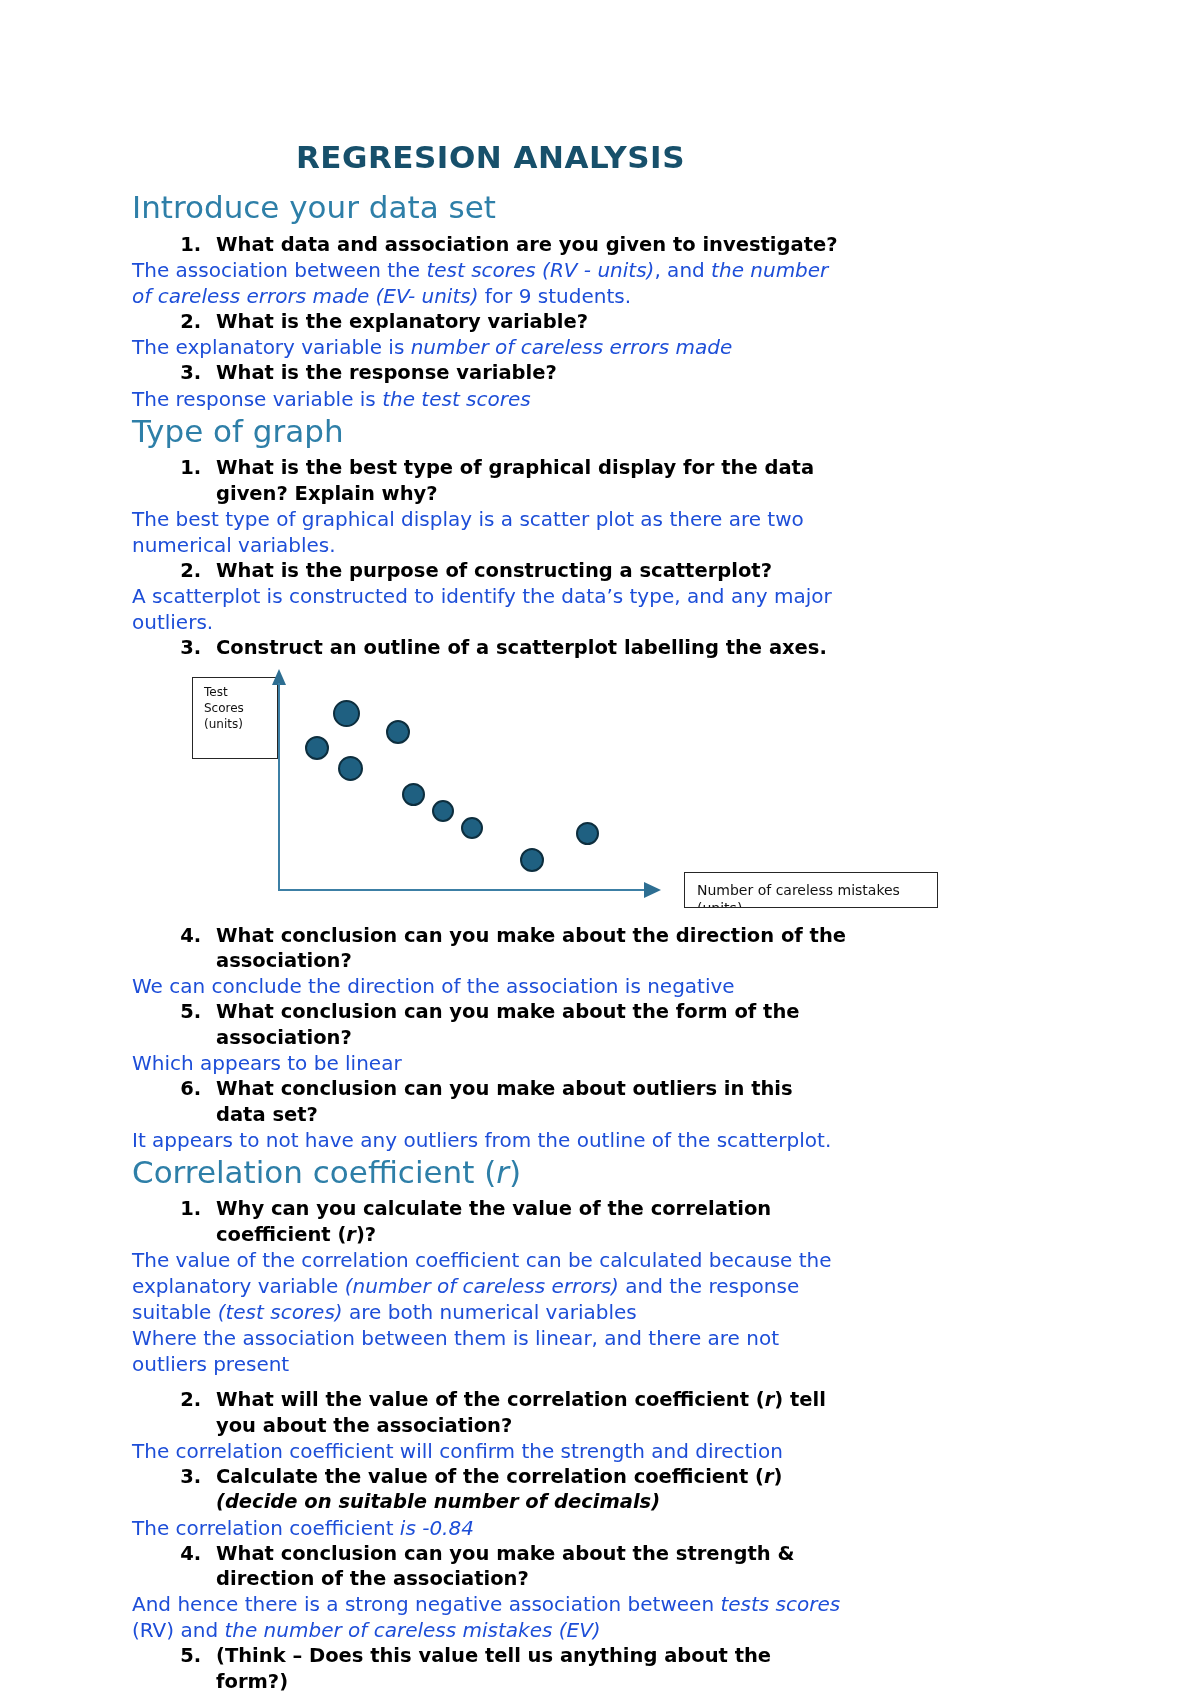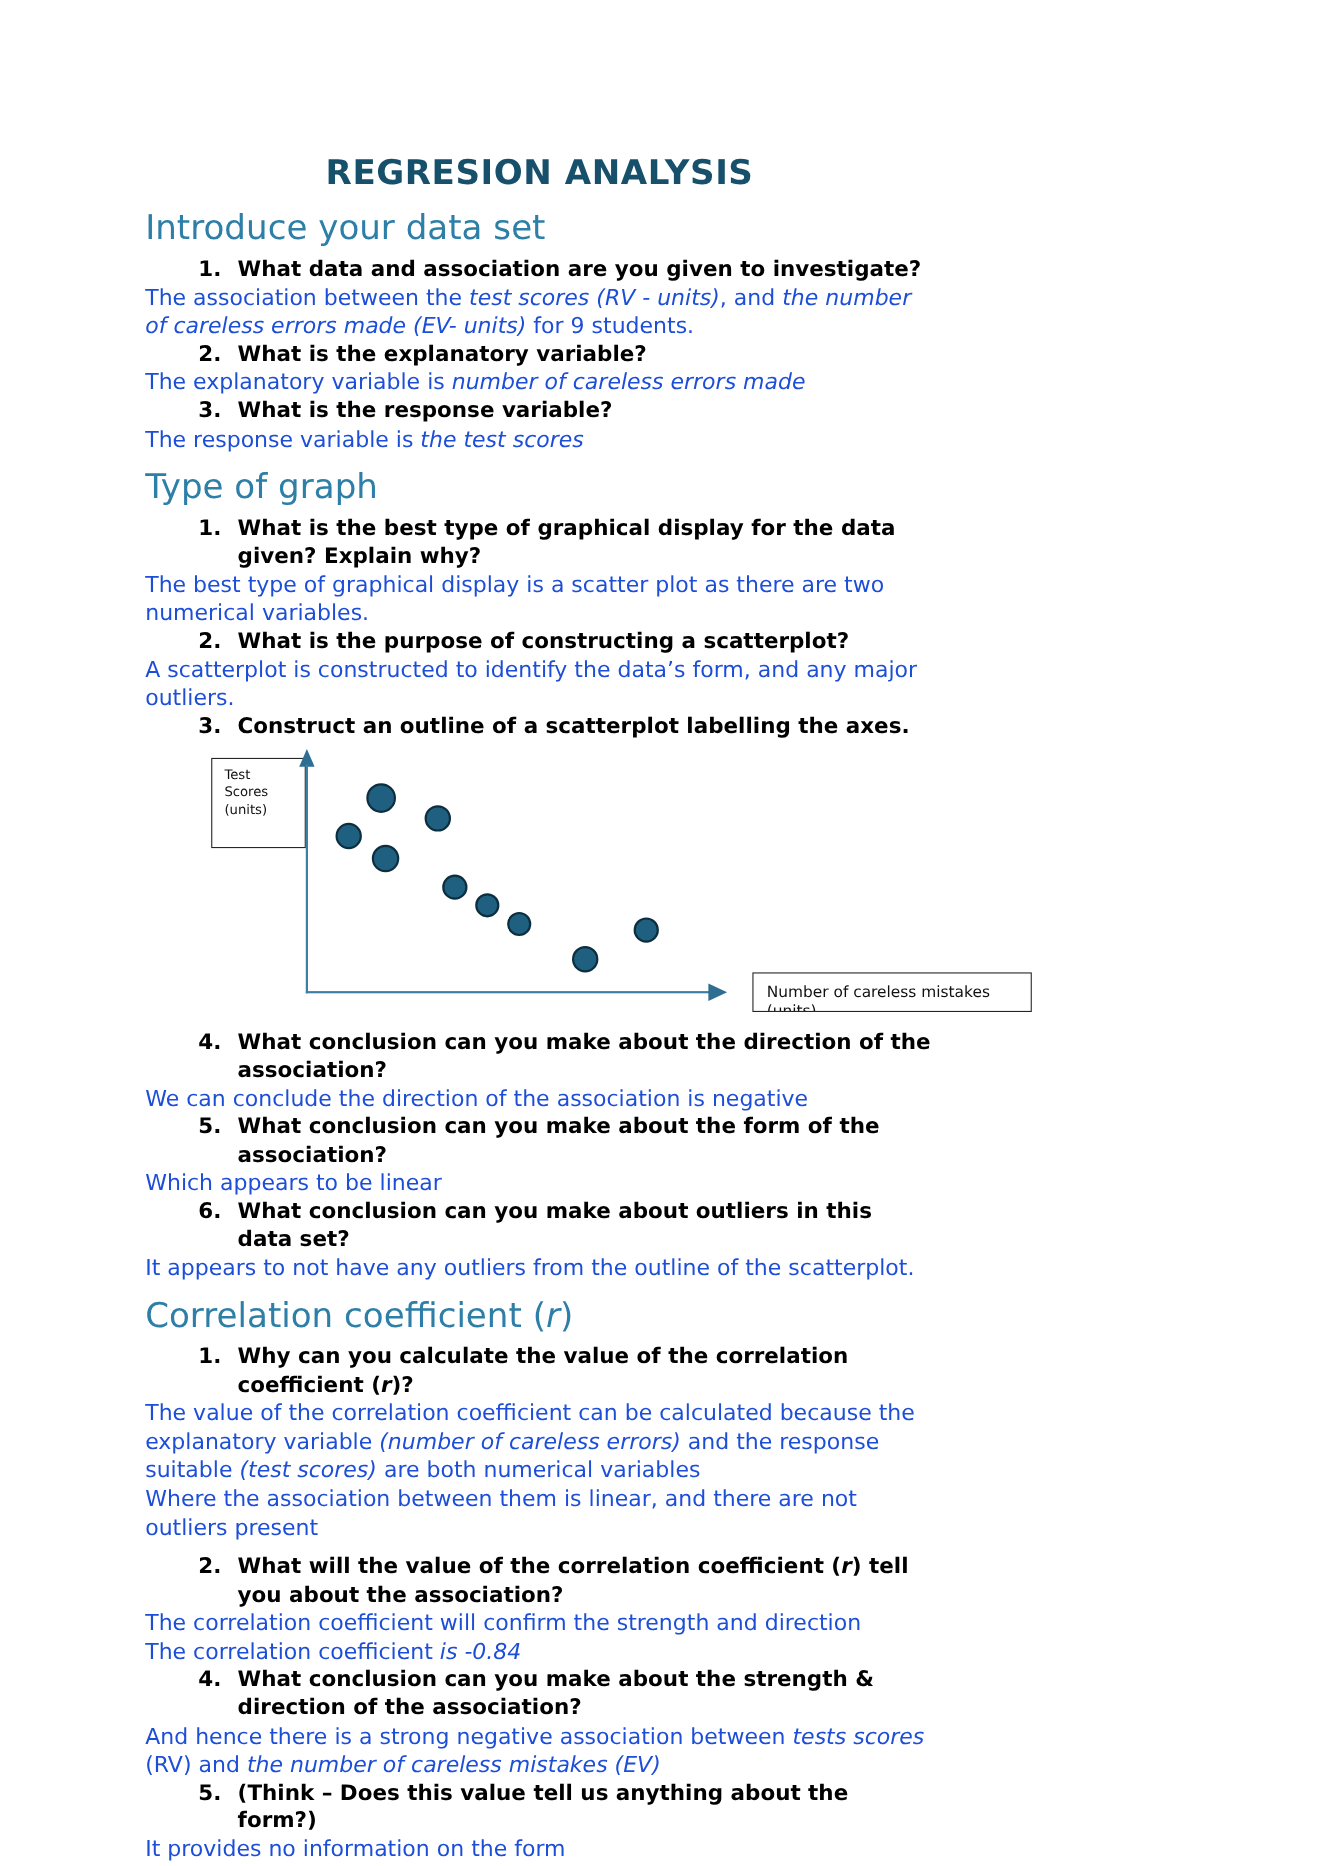--- a/index.html
+++ b/index.html
@@ -30,21 +30,21 @@
     letter-spacing: 0.5px;
     color: #17506B;
     margin: 0 0 16px 0;
     line-height: 1.1;
   }
   h2.section-heading {
     font-family: "DejaVu Sans", sans-serif;
     font-weight: normal;
     font-size: 31px;
     color: #2E7FA8;
-    margin: 14px 0 6px 0;
+    margin: 2px 0 6px 0;
     line-height: 1.15;
   }
   h2.section-heading .ital {
     font-style: italic;
   }
   ol.qlist {
     margin: 0;
     padding: 0 0 0 76px;
     list-style-position: outside;
   }
@@ -186,21 +186,21 @@
   <h2 class="section-heading">Type of graph</h2>
 
   <ol class="qlist">
     <li><span>What is the best type of graphical display for the data given? Explain why?</span></li>
   </ol>
   <p class="answer">The best type of graphical display is a scatter plot as there are two numerical variables.</p>
 
   <ol class="qlist" start="2">
     <li><span>What is the purpose of constructing a scatterplot?</span></li>
   </ol>
-  <p class="answer">A scatterplot is constructed to identify the data’s form, and any major outliers.</p>
+  <p class="answer">A scatterplot is constructed to identify the data’s type, and any major outliers.</p>
 
   <ol class="qlist" start="3">
     <li><span>Construct an outline of a scatterplot labelling the axes.</span></li>
   </ol>
 
   <div class="figure">
     <div class="ylabel-box">
 
       <div>Test</div>
       <div>Scores</div>
@@ -255,20 +255,23 @@
   </p>
   <p class="answer">Where the association between them is linear, and there are not outliers present</p>
 
   <div class="spacer-sm"></div>
 
   <ol class="qlist" start="2">
     <li><span>What will the value of the correlation coefficient (</span><span class="ital">r</span><span>) tell you about the association?</span></li>
   </ol>
   <p class="answer">The correlation coefficient will confirm the strength and direction</p>
 
+  <ol class="qlist" start="3">
+    <li><span>Calculate the value of the correlation coefficient (</span><span class="ital">r</span><span>) </span><span class="ital">(decide on suitable number of decimals)</span></li>
+  </ol>
   <p class="answer">
     <span>The correlation coefficient </span><span class="ital">is -0.84</span>
   </p>
 
   <ol class="qlist" start="4">
     <li><span>What conclusion can you make about the strength &amp; direction of the association?</span></li>
   </ol>
   <p class="answer">
     <span>And hence there is a strong negative association between </span><span class="ital">tests scores</span><span> (RV) and </span><span class="ital">the number of careless mistakes (EV)</span>
   </p>

